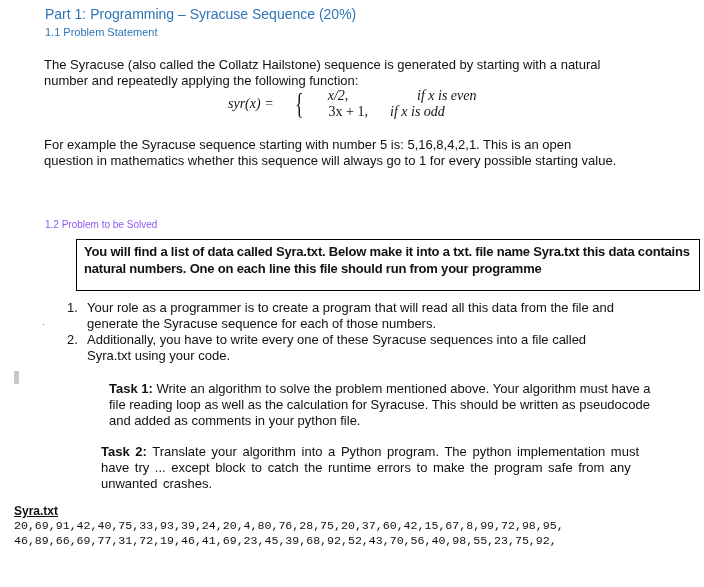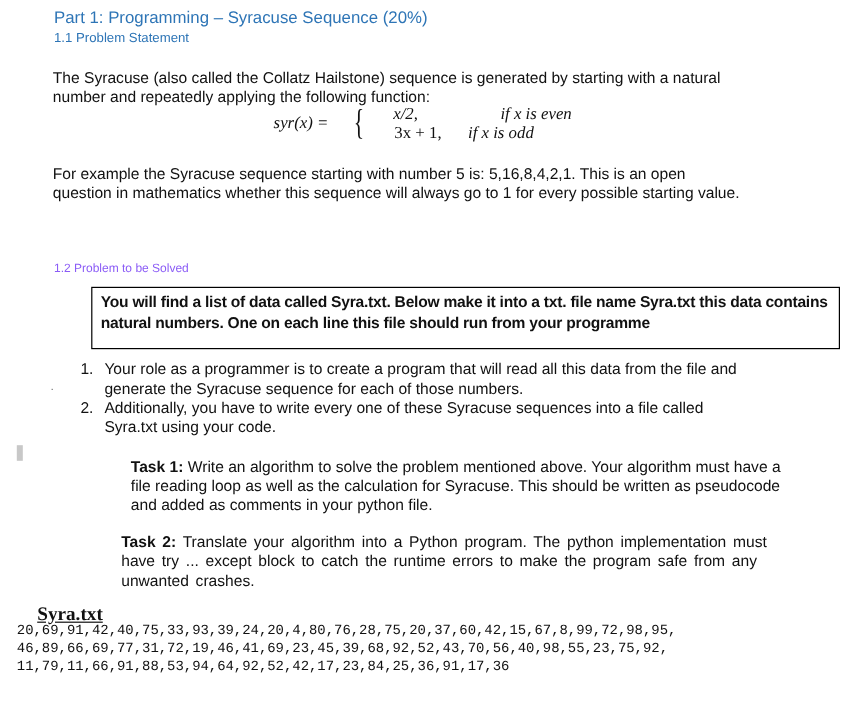--- a/index.html
+++ b/index.html
@@ -25,22 +25,22 @@
            line-height: 17px; font-family: "Liberation Sans", sans-serif; letter-spacing: -0.2px; margin-left: 36px; }
     .list { left: 67px; top: 300px; width: 560px; }
     .list .item { position: relative; padding-left: 20px; }
     .list .num { position: absolute; left: 0; top: 0; }
     .task { left: 88px; width: 550px; margin-left: 21px; }
     .t1 { top: 381px; }
     .t2 { top: 444px; left: 80px; width: 540px; word-spacing: 2px; }
     .bold { font-weight: bold; }
     .marker { left: 14px; top: 371px; width: 5px; height: 13px; background: #c8c8c8; }
     .dot { left: 43px; top: 324px; width: 1px; height: 1px; background: #777; }
-    .datatitle { left: 31px; top: 504px; font-family: Liberation Serif, serif; font-weight: bold;
-                 font-size: 16px; text-decoration: underline; }
+    .datatitle { left: 14px; top: 504px; font-family: Liberation Sans, sans-serif; font-weight: bold;
+                 font-size: 12px; text-decoration: underline; }
     .data { left: 14px; top: 518px; font-family: "Liberation Mono", monospace; font-size: 11.6px;
             line-height: 15.2px; white-space: pre; color: #111; }
   </style>
 </head>
 <body>
 
 <div class="abs h1">Part 1: Programming – Syracuse Sequence (20%)</div>
 <div class="abs h2">1.1 Problem Statement</div>
 
 <div class="abs para p1">The Syracuse (also called the Collatz Hailstone) sequence is generated by starting with a natural number and repeatedly applying the following function:</div>
@@ -77,13 +77,13 @@
 
 <div class="abs para task t1">
   <span class="bold">Task 1:</span><span> Write an algorithm to solve the problem mentioned above. Your algorithm must have a file reading loop as well as the calculation for Syracuse. This should be written as pseudocode and added as comments in your python file.</span>
 </div>
 
 <div class="abs para task t2">
   <span class="bold">Task 2:</span><span> Translate your algorithm into a Python program. The python implementation  must have try ... except block to catch the runtime errors to make the program safe from any unwanted crashes.</span>
 </div>
 
 <div class="abs datatitle">Syra.txt</div>
-<div class="abs data"><div>20,69,91,42,40,75,33,93,39,24,20,4,80,76,28,75,20,37,60,42,15,67,8,99,72,98,95,</div><div>46,89,66,69,77,31,72,19,46,41,69,23,45,39,68,92,52,43,70,56,40,98,55,23,75,92,</div><div>11,79,11,66,91,88,53,94,64,92,52,42,17,23,84,25,36,91,17,36</div></div>
+<div class="abs data"><div>20,69,91,42,40,75,33,93,39,24,20,4,80,76,28,75,20,37,60,42,15,67,8,99,72,98,95,</div><div>46,89,66,69,77,31,72,19,46,41,69,23,45,39,68,92,52,43,70,56,40,98,55,23,75,92,</div></div>
 
 </body></html>

